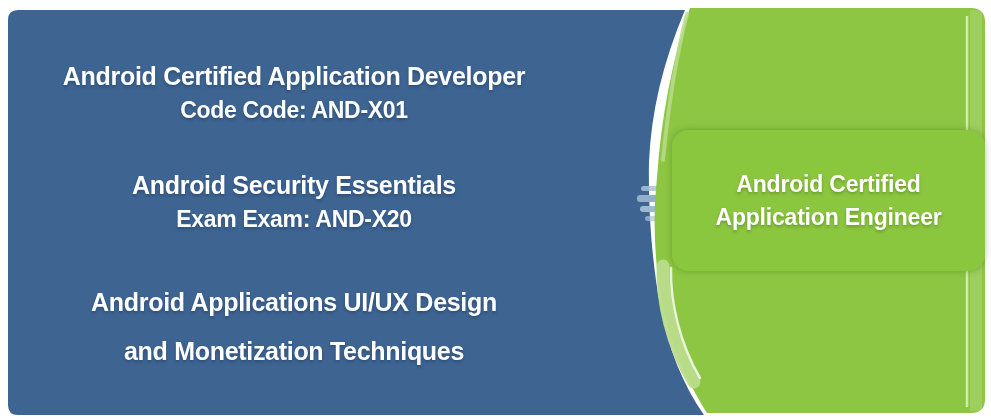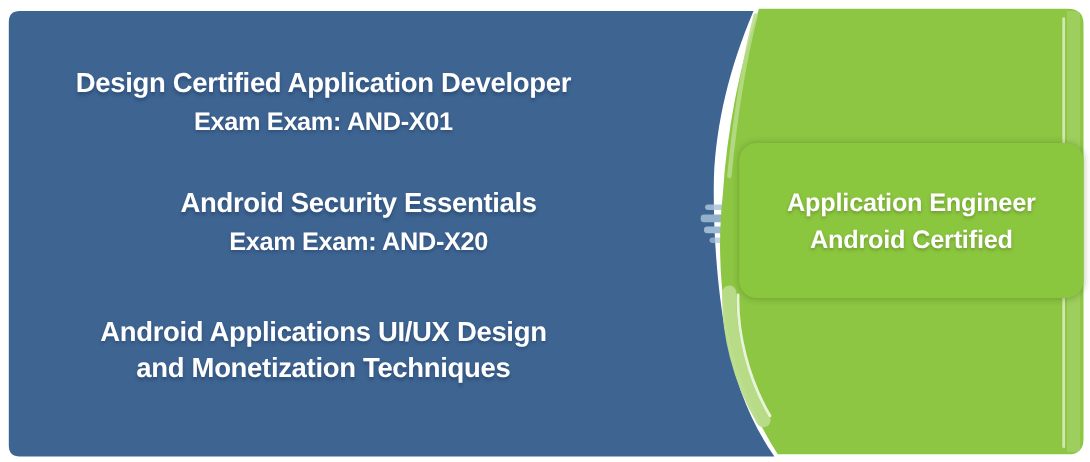--- a/index.html
+++ b/index.html
@@ -26,21 +26,21 @@
     left: 8px;
     top: 0;
     width: 572px;
     height: 420px;
     color: #ffffff;
     text-align: center;
     pointer-events: none;
   }
   .cert-block { position: absolute; left: 0; width: 100%; }
   .cert-block.b1 { top: 59px; }
-  .cert-block.b2 { top: 168px; padding-left: 32px; }
+  .cert-block.b2 { top: 168px; }
   .cert-block.b3 { top: 286px; }
   .cert-title {
     font-size: 25px;
     font-weight: bold;
     line-height: 34px;
     letter-spacing: -0.3px;
     text-shadow: 0 2px 3px rgba(15, 40, 70, 0.35);
   }
   .cert-code {
     font-size: 23px;
@@ -114,34 +114,34 @@
     <path fill="none" stroke="#b9dc8a" stroke-width="13" stroke-linecap="round" opacity="0.95" d="M 663,266 C 662,302 672,345 694,382"></path>
     <path fill="none" stroke="#ffffff" stroke-width="2.5" stroke-linecap="round" opacity="0.8" d="M 671,268 C 670,302 680,344 700,378"></path>
 
     <line x1="967" y1="16" x2="967" y2="407" stroke="#ffffff" stroke-width="2.5" opacity="0.6"></line>
     <rect x="970" y="10" width="12" height="401" fill="#ffffff" opacity="0.15"></rect>
   </svg>
 
   <div class="blue-text">
 
     <div class="cert-block b1">
-      <div class="cert-title">Design Certified Application Developer</div>
-      <div class="cert-code">Exam Exam: AND-X01</div>
+      <div class="cert-title">Android Certified Application Developer</div>
+      <div class="cert-code">Code Code: AND-X01</div>
     </div>
 
     <div class="cert-block b2">
       <div class="cert-title">Android Security Essentials</div>
       <div class="cert-code">Exam Exam: AND-X20</div>
     </div>
 
     <div class="cert-block b3">
       <div class="cert-title" style="line-height:33px;">Android Applications UI/UX Design</div>
-      <div class="cert-title" style="line-height:33px;">and Monetization Techniques</div>
+      <div class="cert-title" style="line-height:33px;margin-top:16px;">and Monetization Techniques</div>
     </div>
 
   </div>
 
   <div class="badge">
+    <div class="badge-line">Android Certified</div>
     <div class="badge-line">Application Engineer</div>
-    <div class="badge-line">Android Certified</div>
   </div>
 
 </div>
 
 </body></html>

